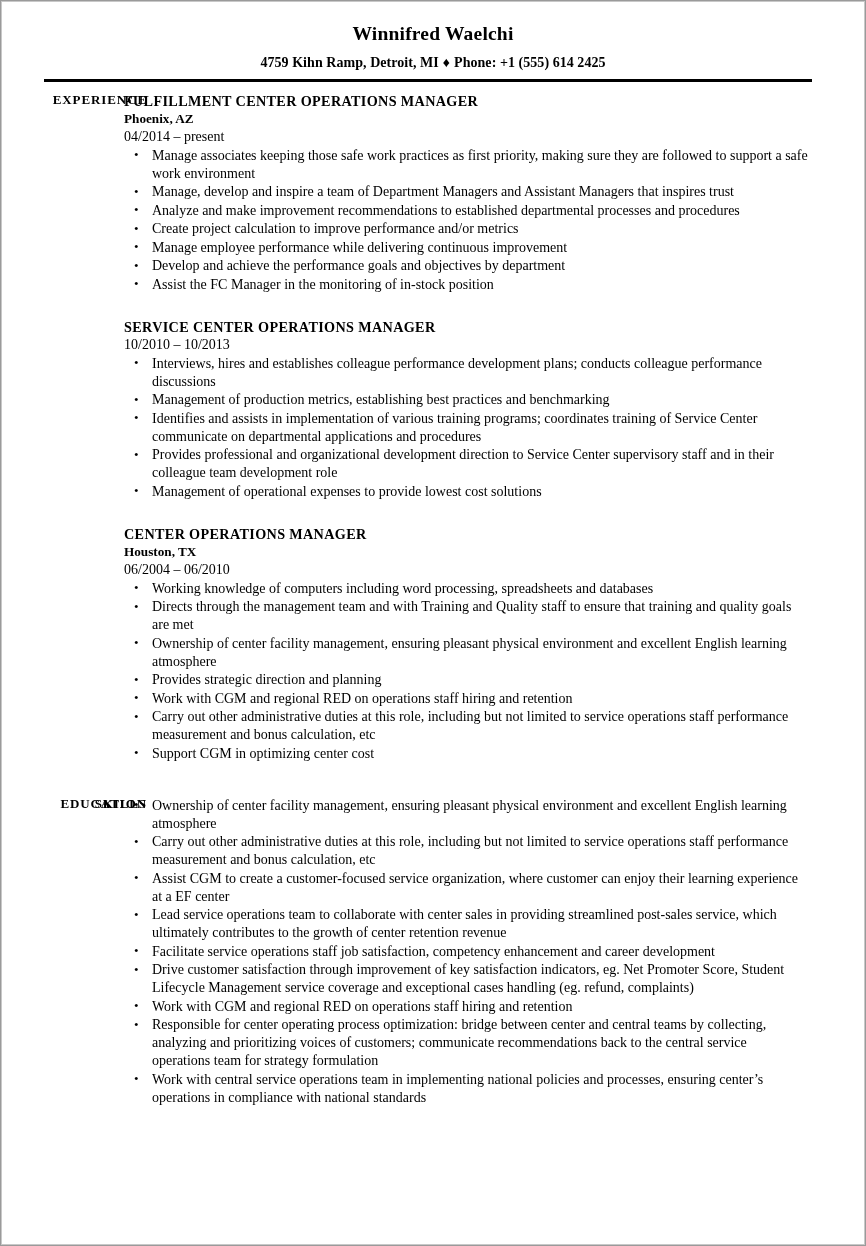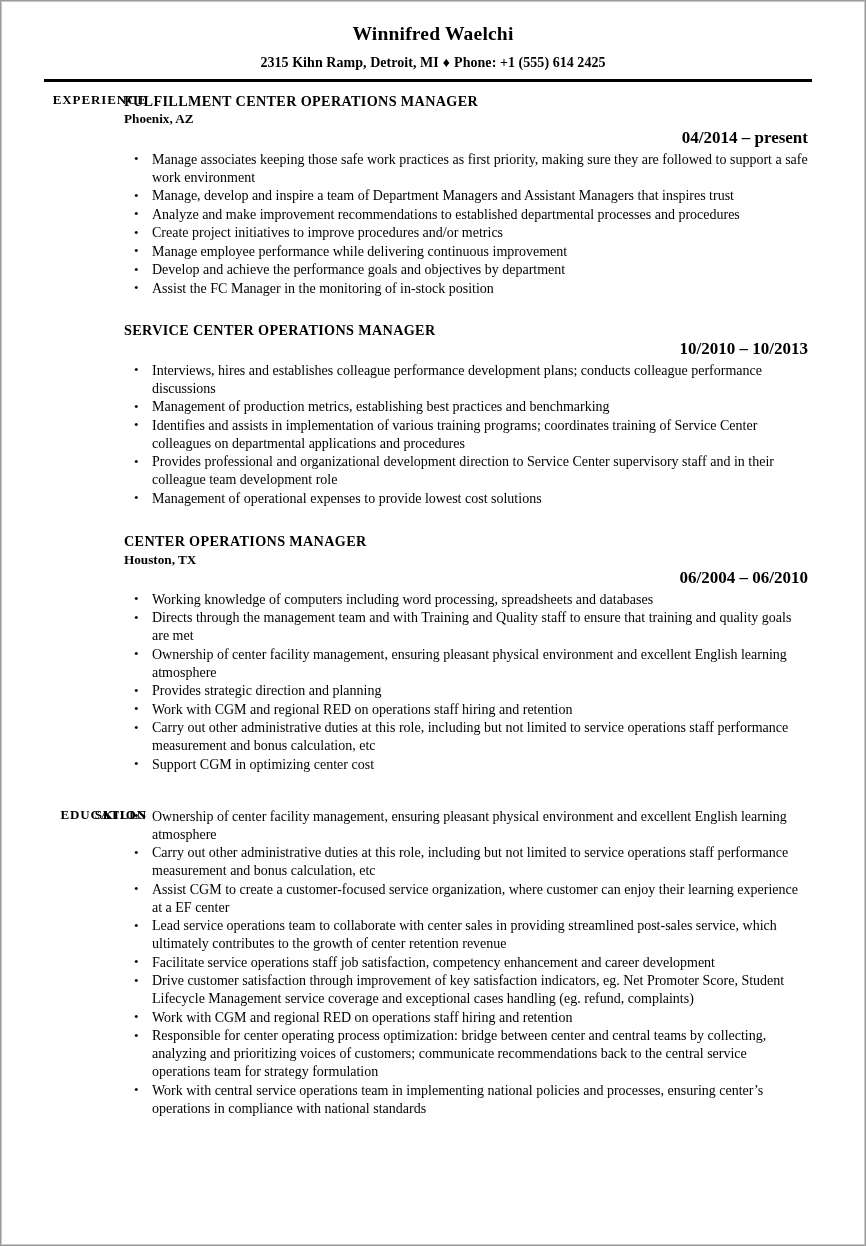--- a/index.html
+++ b/index.html
@@ -99,25 +99,24 @@
     line-height: 1.18;
     margin: 0;
   }
   .job-location {
     font-size: 13.2px;
     font-weight: bold;
     line-height: 1.26;
     margin: 2px 0 0 0;
   }
   .job-dates {
-    font-size: 17px;
-    font-weight: bold;
+    font-size: 14px;
+    font-weight: normal;
     line-height: 1.22;
     margin: 0;
-    text-align: right;
   }
 
   ul.bullets {
     list-style: none;
     margin: 2px 0 0 0;
     padding: 0;
   }
   ul.bullets > li {
     position: relative;
     padding-left: 28px;
@@ -165,53 +164,53 @@
 </style>
 </head>
 <body>
 
 <div id="page">
   <div id="page-inner">
 
     <div class="doc-header">
       <div class="cand-name">Winnifred Waelchi</div>
       <div class="contact-line">
-        <span>2315 Kihn Ramp, Detroit, MI</span><span class="sep">♦</span><span>Phone: +1 (555) 614 2425</span>
+        <span>4759 Kihn Ramp, Detroit, MI</span><span class="sep">♦</span><span>Phone: +1 (555) 614 2425</span>
       </div>
     </div>
     <div class="header-rule"></div>
 
     <div class="resume-body">
 
       <div class="section" id="sec-experience">
         <div class="section-label">EXPERIENCE</div>
         <div class="section-content">
 
           <div class="job">
             <div class="job-title">FULFILLMENT CENTER OPERATIONS MANAGER</div>
             <div class="job-location">Phoenix, AZ</div>
             <div class="job-dates">04/2014 – present</div>
             <ul class="bullets">
               <li>Manage associates keeping those safe work practices as first priority, making sure they are followed to support a safe work environment</li>
               <li>Manage, develop and inspire a team of Department Managers and Assistant Managers that inspires trust</li>
               <li>Analyze and make improvement recommendations to established departmental processes and procedures</li>
-              <li>Create project initiatives to improve procedures and/or metrics</li>
+              <li>Create project calculation to improve performance and/or metrics</li>
               <li>Manage employee performance while delivering continuous improvement</li>
               <li>Develop and achieve the performance goals and objectives by department</li>
               <li>Assist the FC Manager in the monitoring of in-stock position</li>
             </ul>
           </div>
 
           <div class="job">
             <div class="job-title">SERVICE CENTER OPERATIONS MANAGER</div>
             <div class="job-dates">10/2010 – 10/2013</div>
             <ul class="bullets">
               <li>Interviews, hires and establishes colleague performance development plans; conducts colleague performance discussions</li>
               <li>Management of production metrics, establishing best practices and benchmarking</li>
-              <li>Identifies and assists in implementation of various training programs; coordinates training of Service Center colleagues on departmental applications and procedures</li>
+              <li>Identifies and assists in implementation of various training programs; coordinates training of Service Center communicate on departmental applications and procedures</li>
               <li>Provides professional and organizational development direction to Service Center supervisory staff and in their colleague team development role</li>
               <li>Management of operational expenses to provide lowest cost solutions</li>
             </ul>
           </div>
 
           <div class="job">
             <div class="job-title">CENTER OPERATIONS MANAGER</div>
             <div class="job-location">Houston, TX</div>
             <div class="job-dates">06/2004 – 06/2010</div>
             <ul class="bullets">

